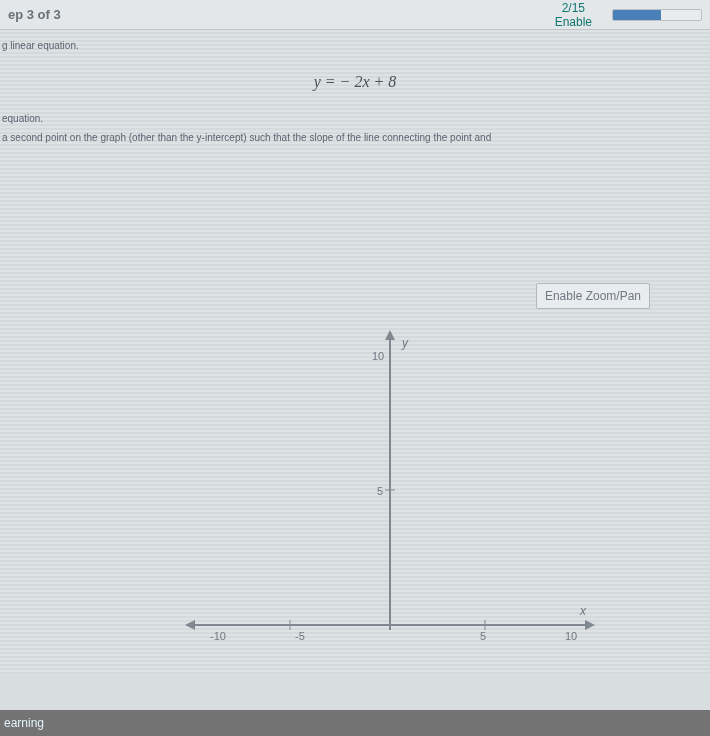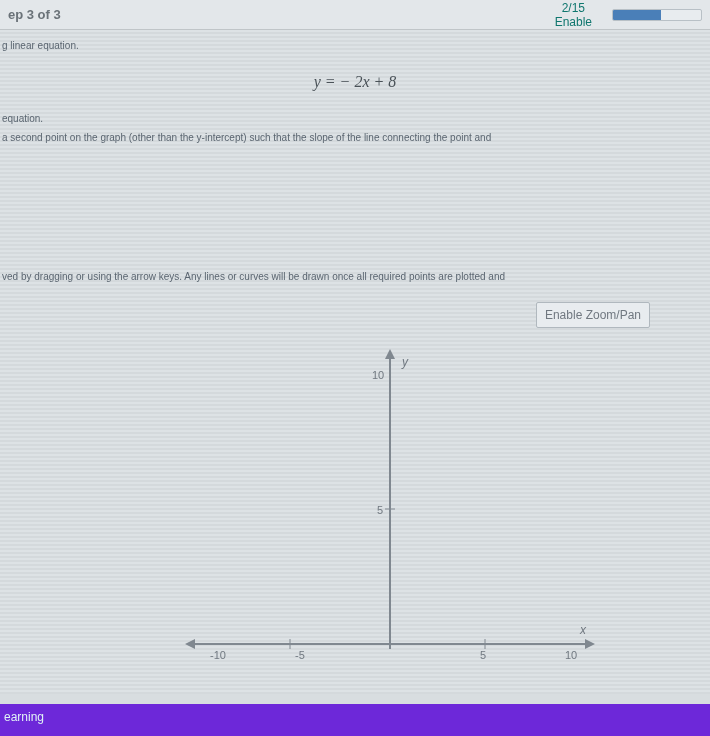--- a/index.html
+++ b/index.html
@@ -92,22 +92,22 @@
       left: 180px;
       top: 50px;
       width: 420px;
       height: 340px;
     }
     .footer-bar {
       position: absolute;
       bottom: 0;
       left: 0;
       right: 0;
-      height: 32px;
-      background: #6d28d9;
+      height: 26px;
+      background: #737373;
       color: #e0f2f5;
       font-size: 12px;
       padding: 6px 4px;
     }
     svg text {
       font-family: Arial, sans-serif;
       font-size: 11px;
       fill: #707880;
     }
     svg .axis-label {
@@ -128,21 +128,20 @@
     <div class="progress-fill"></div>
   </div>
 </div>
 
 <div class="content lined-bg">
   <div class="text-line">g linear equation.</div>
   <div class="equation">y = − 2x + 8</div>
   <div class="text-line">equation.</div>
   <div class="text-line">a second point on the graph (other than the y-intercept) such that the slope of the line connecting the point and</div>
   <div style="height:120px"></div>
-  <div class="text-line">ved by dragging or using the arrow keys. Any lines or curves will be drawn once all required points are plotted and</div>
 
   <div class="chart-area">
     <button class="zoom-btn">Enable Zoom/Pan</button>
     <div class="graph">
       <svg width="420" height="340" viewBox="0 0 420 340">
         <line x1="10" y1="300" x2="410" y2="300" stroke="#808890" stroke-width="2"></line>
         <polygon points="5,300 15,295 15,305" fill="#808890"></polygon>
         <polygon points="415,300 405,295 405,305" fill="#808890"></polygon>
         <line x1="210" y1="10" x2="210" y2="305" stroke="#808890" stroke-width="2"></line>
         <polygon points="210,5 205,15 215,15" fill="#808890"></polygon>

